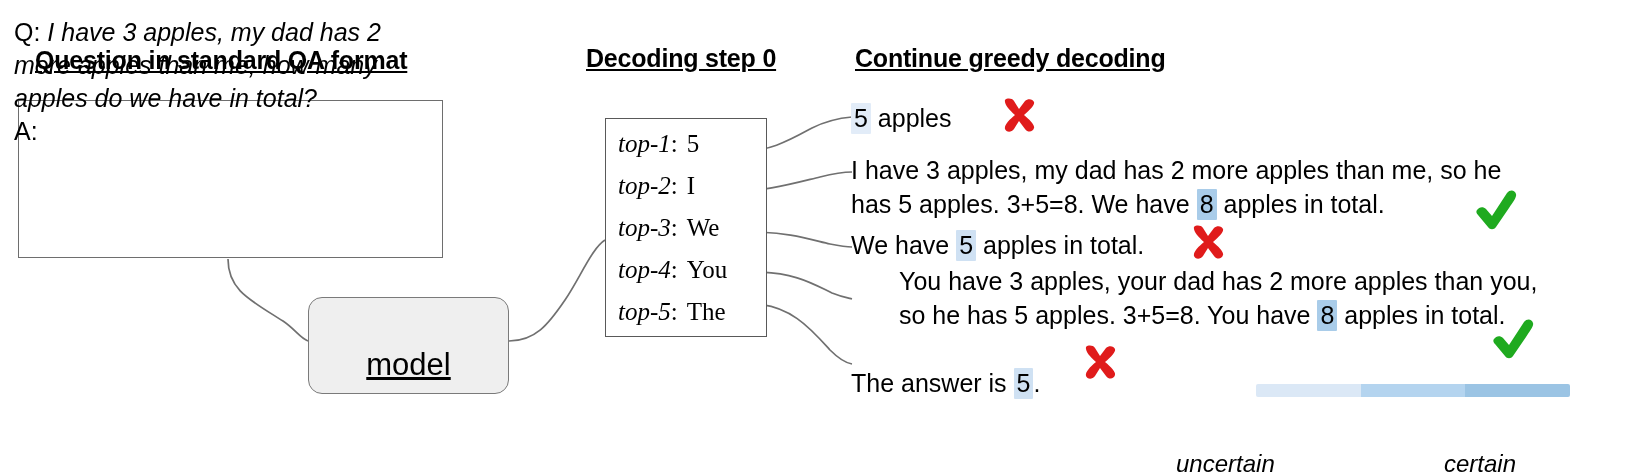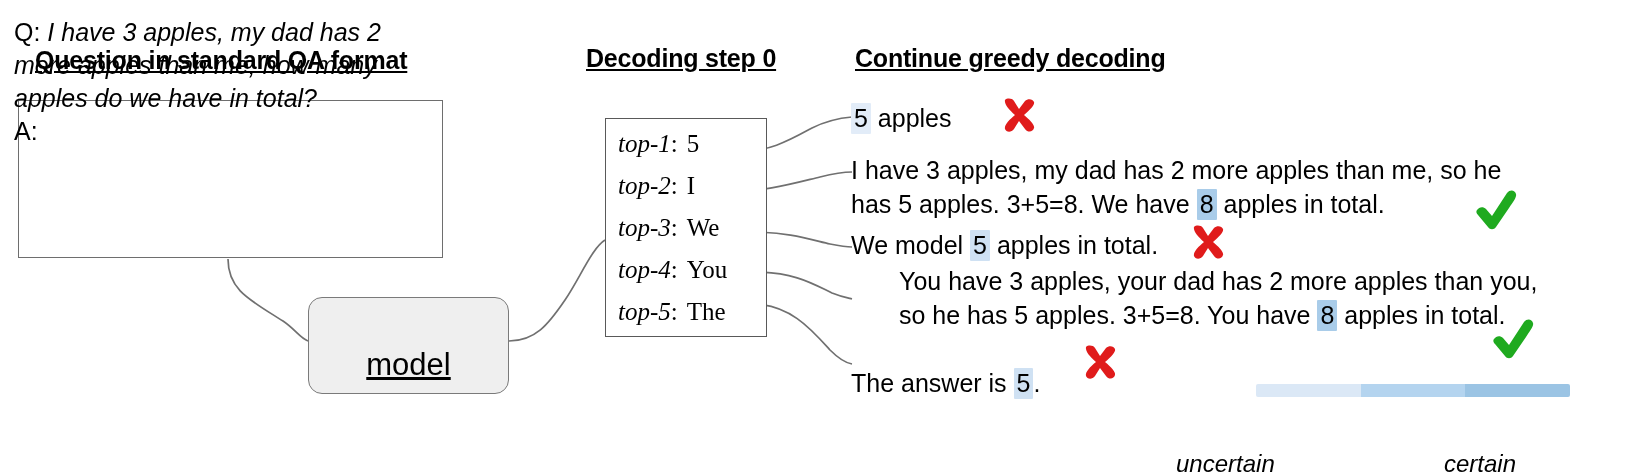--- a/index.html
+++ b/index.html
@@ -230,21 +230,21 @@
       <div class="cont" style="left: 851px; top: 153px;">
         <div><span>I have 3 apples, my dad has 2 more apples than me, so he</span></div>
         <div><span>has 5 apples. 3+5=8. We have </span><span class="hl hl-l3">8</span><span> apples in total.</span></div>
       </div>
       <div class="mark" style="left: 1473px; top: 187px;">
         <svg width="46" height="44" viewBox="0 0 46 44" xmlns="http://www.w3.org/2000/svg">
           <path d="M4 23 C6 20, 10 19, 13 22 L19 29 L34 6 C37 2, 42 3, 43 7 C44 10, 40 15, 36 21 L23 40 C21 43, 17 43, 15 40 L5 28 C3 26, 3 24, 4 23 Z" fill="#1faa1f"></path>
         </svg>
       </div>
       <div class="cont" style="left: 851px; top: 228px;">
-        <div><span>We model </span><span class="hl hl-l2">5</span><span> apples in total.</span></div>
+        <div><span>We have </span><span class="hl hl-l2">5</span><span> apples in total.</span></div>
       </div>
       <div class="mark" style="left: 1186px; top: 220px;">
         <svg width="44" height="44" viewBox="0 0 44 44" xmlns="http://www.w3.org/2000/svg">
           <path d="M8 7 C10 5, 15 5, 17 8 L22 16 L28 8 C31 5, 36 6, 37 9 C38 12, 33 17, 27 22 C33 27, 38 32, 37 35 C36 39, 31 40, 28 36 L22 28 L17 36 C14 40, 9 39, 8 36 C7 32, 12 27, 18 22 C12 17, 7 11, 8 7 Z" fill="#e01b1b"></path>
         </svg>
       </div>
       <div class="cont" style="left: 851px; top: 264px; margin-left: 48px;">
         <div><span>You have 3 apples, your dad has 2 more apples than you,</span></div>
         <div><span>so he has 5 apples. 3+5=8. You have </span><span class="hl hl-l3">8</span><span> apples in total.</span></div>
       </div>

